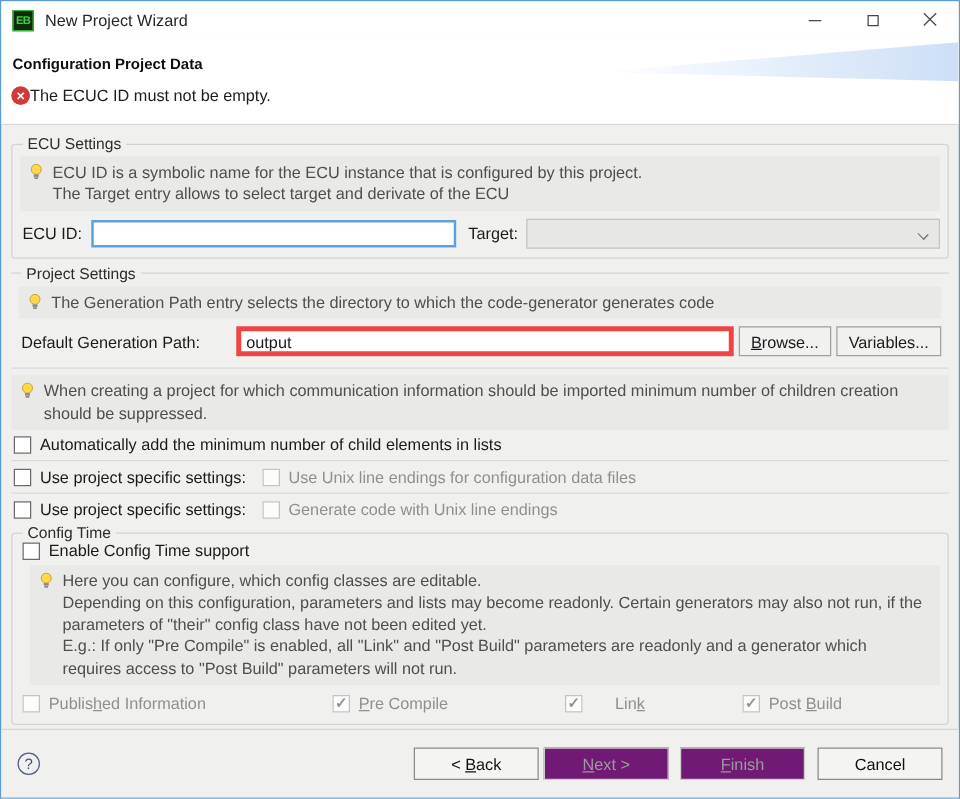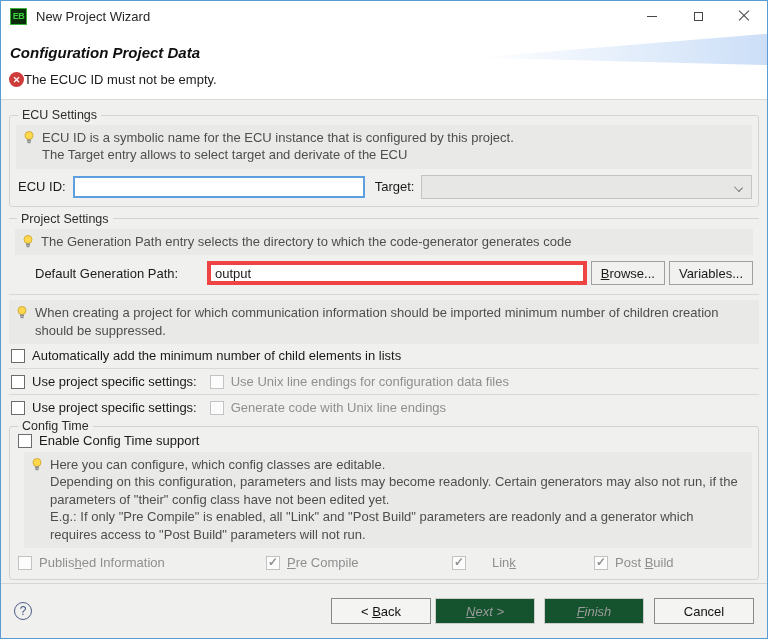--- a/index.html
+++ b/index.html
@@ -31,21 +31,21 @@
   }
   .ic-close::before { transform: rotate(45deg); }
   .ic-close::after  { transform: rotate(-45deg); }
   
   .header { height: 69px; background: #ffffff; border-bottom: 1px solid #d9d9d8; position: relative; }
   .wedge {
     position: absolute; top: 0; right: 0; width: 290px; height: 46px;
     background: linear-gradient(to right, rgba(205,224,248,0), rgba(201,221,247,0.95));
     clip-path: polygon(0 58%, 100% 6%, 100% 74%);
   }
-  .header-title { font-weight: bold; font-size: 15px; color: #101010; padding: 13px 0 0 9px; font-style: italic; }
+  .header-title { font-weight: bold; font-size: 12px; color: #101010; padding: 13px 0 0 9px; }
   .error-row { display: flex; align-items: center; margin: 11px 0 0 8px; gap: 0; }
   .error-icon {
     width: 15px; height: 15px; border-radius: 50%; background: #cf3b3b;
     color: #ffffff; font-size: 9px; font-weight: bold;
     display: flex; align-items: center; justify-content: center; flex: 0 0 auto;
   }
   .error-icon::after { content: "\2715"; }
   .error-text { font-size: 13px; color: #1c1c1c; }
   
   .main { padding: 8px 8px 0 8px; }
@@ -108,21 +108,21 @@
     width: 18px; height: 18px; border-radius: 50%;
     border: 1px solid #4d5f86; color: #44557c; background: transparent;
     font-family: inherit; font-size: 12px;
     display: flex; align-items: center; justify-content: center;
   }
   .wizbtns { margin-left: auto; display: flex; align-items: flex-start; padding-left: 13px; }
   .wbtn {
     width: 100px; height: 26px; font-family: inherit; font-size: 13px;
     background: #f4f4f3; border: 1px solid #8a8a8a; color: #111;
   }
-  .wbtn.disabled { background: #14532d; border-color: #cccccb; color: #9b9b9b; font-style: italic; }
+  .wbtn.disabled { background: #701a75; border-color: #cccccb; color: #9b9b9b; }
   .m4 { margin-left: 4px; } .m9 { margin-left: 9px; } .m10 { margin-left: 10px; }
 </style>
 </head>
 <body>
 
 <div class="window">
 
   <div class="titlebar">
     <div class="app-icon">EB</div>
     <div class="title-text">New Project Wizard</div>
@@ -178,21 +178,21 @@
       <legend>Project Settings</legend>
       <div class="infobox first">
         <svg class="bulb" width="10" height="14" viewBox="0 0 10 14">
             <circle cx="5" cy="4.5" r="4" fill="#ffd84d" stroke="#c9a227" stroke-width="0.8"></circle>
             <rect x="3" y="8.5" width="4" height="2" fill="#8a8a8a"></rect>
             <rect x="3.5" y="10.8" width="3" height="1.4" fill="#8a8a8a"></rect>
           </svg>
         <div>The Generation Path entry selects the directory to which the code-generator generates code</div>
       </div>
       <div class="formrow">
-        <span style="width:172px; flex:0 0 auto; margin-left:20px;">Default Generation Path:</span>
+        <span style="width:172px; flex:0 0 auto; margin-left:2px;">Default Generation Path:</span>
         <input class="txt" style="flex: 1 1 0%; height: 24px;" value="output">
         <button class="btn-small"><span></span><span class="u">B</span><span>rowse...</span></button>
         <button class="btn-small">Variables...</button>
       </div>
     </fieldset>
 
     <hr class="sep">
 
     <div class="infobox">
       <svg class="bulb" width="10" height="14" viewBox="0 0 10 14">

